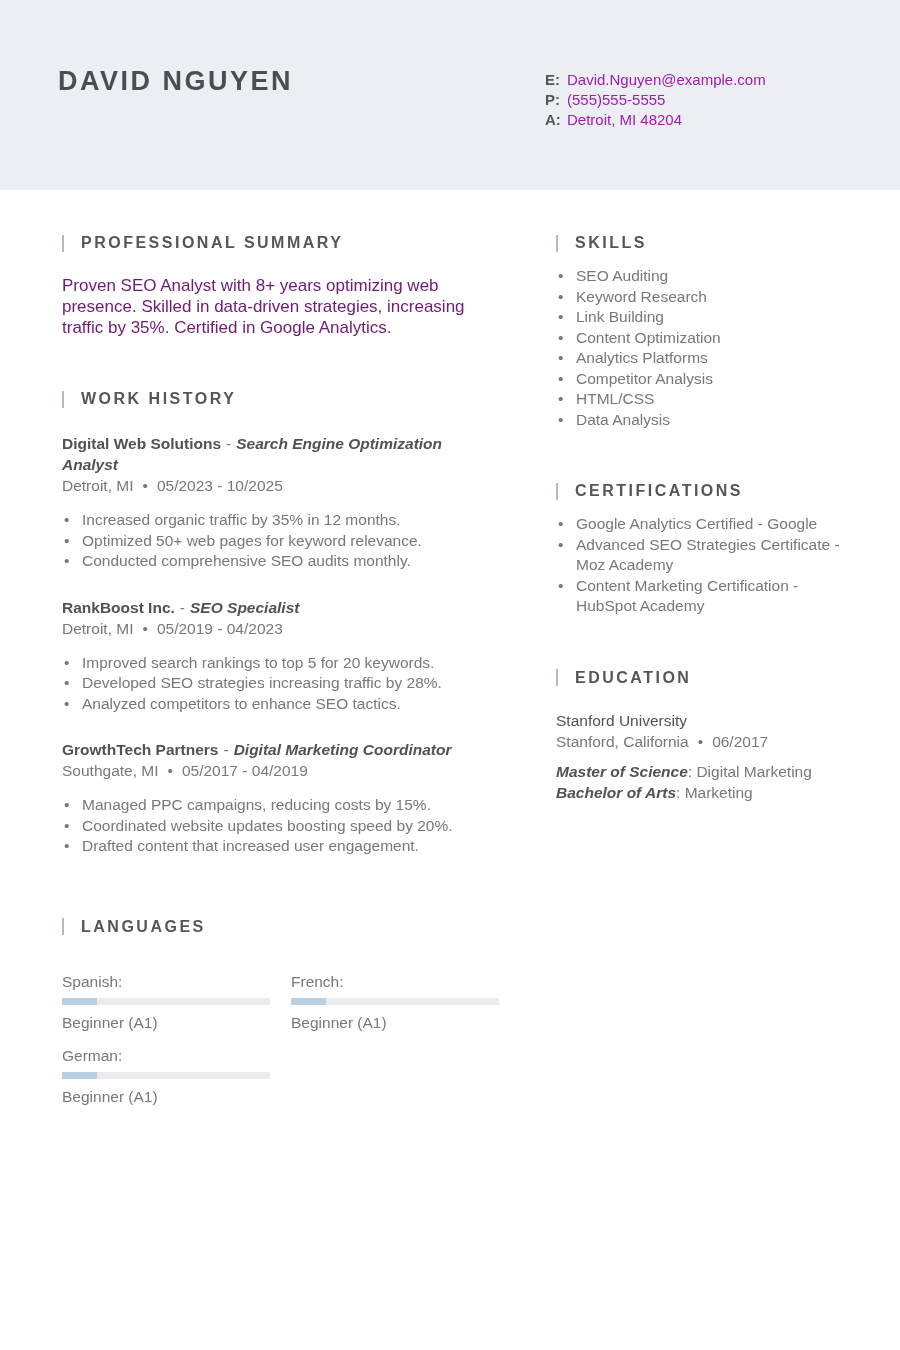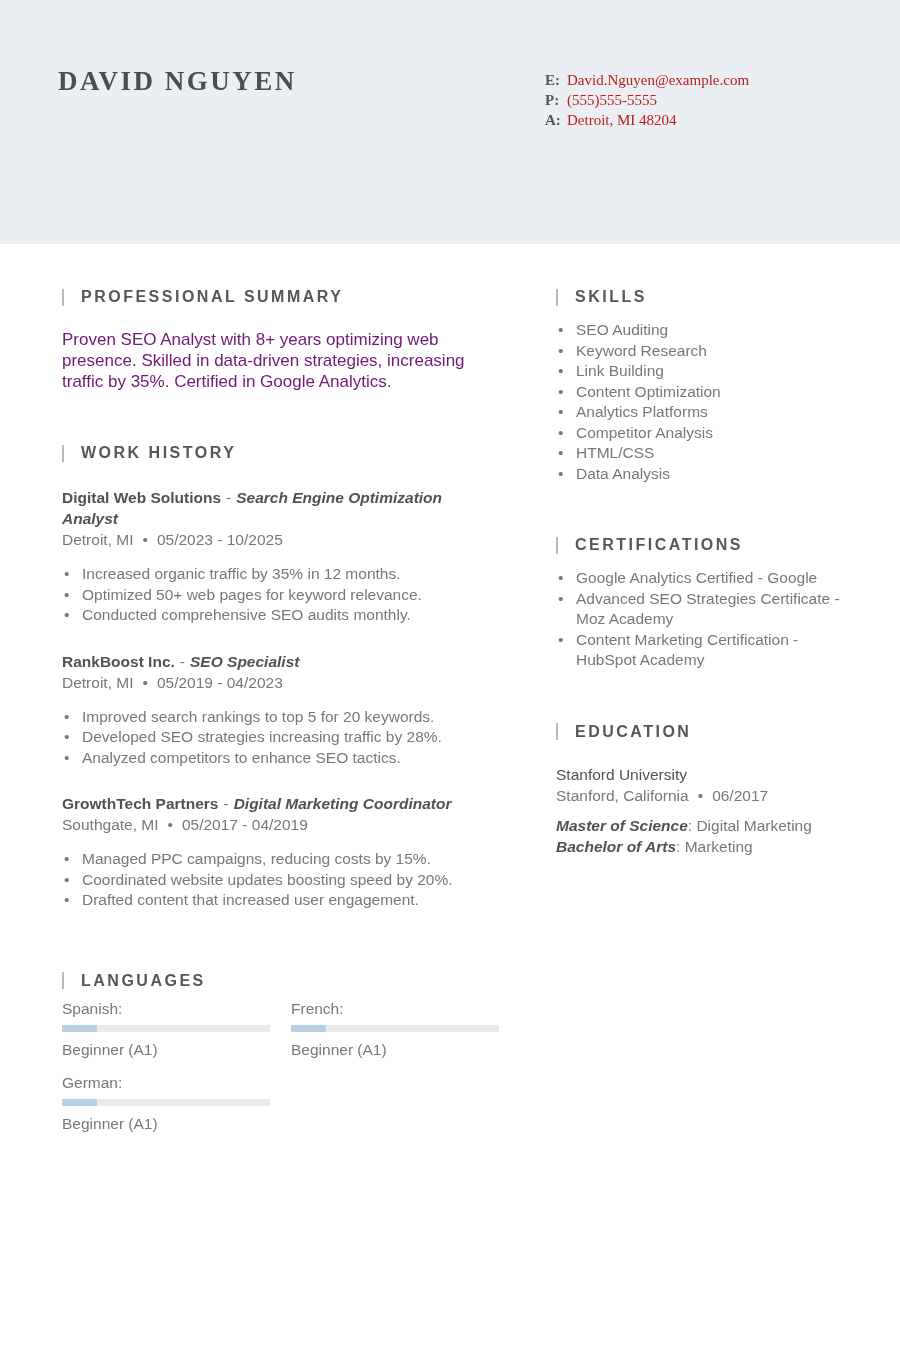--- a/index.html
+++ b/index.html
@@ -7,34 +7,33 @@
   body {
     width:900px; height:1350px;
     font-family:"Liberation Sans", sans-serif;
     color:#77787a;
     position:relative;
     overflow:hidden;
   }
 
   
   .header {
-    height:244px;
+    height:190px;
     background:#ebeff3;
     position:relative;
-    font-family:Liberation Serif, serif;
   }
   .name {
     position:absolute; left:58px; top:66px;
     font-size:27px; font-weight:bold; letter-spacing:2.5px;
     color:#4c4d4f; white-space:nowrap;
   }
   .contact { position:absolute; left:545px; top:70px; font-size:15px; }
   .contact-row { display:flex; line-height:20px; }
   .contact-label { font-weight:bold; color:#55565a; width:22px; flex:0 0 22px; }
-  .contact-value { color:#b91c1c;text-align:center; }
+  .contact-value { color:#a21caf;text-align:center; }
 
   
   .main { display:flex; padding:44px 0 0 62px; }
   .col-left  { width:437px; margin-right:57px; flex:0 0 437px; }
   .col-right { width:290px; flex:0 0 290px; }
 
   
   .section-heading {
     display:flex; align-items:center;
     font-size:16px; font-weight:bold; letter-spacing:2.5px;
@@ -61,21 +60,21 @@
   ul.bullet-list { list-style:none; margin-top:14px; }
   ul.bullet-list li {
     position:relative; padding-left:20px;
     font-size:15.5px; line-height:20.5px; color:#77787a;
   }
   ul.bullet-list li::before { content:"\2022"; position:absolute; left:2px; }
 
   
   .lang-grid {
     display:grid; grid-template-columns:208px 208px; column-gap:21px;
-    row-gap:12px; margin-top:8px;
+    row-gap:12px; margin-top:35px;
   }
   .lang-name  { font-size:15.5px; line-height:21px; color:#77787a; }
   .lang-track { height:7px; background:#e9ebec; margin:6px 0 7px; }
   .lang-fill  { height:100%; background:#b9cfe3; }
   .lang-level { font-size:15.5px; line-height:21px; color:#77787a; }
 
   
   .skills-list { margin-top:21px; }
   .cert-list { margin-top:21px; }
   .cert-list li { margin-bottom:0; }

